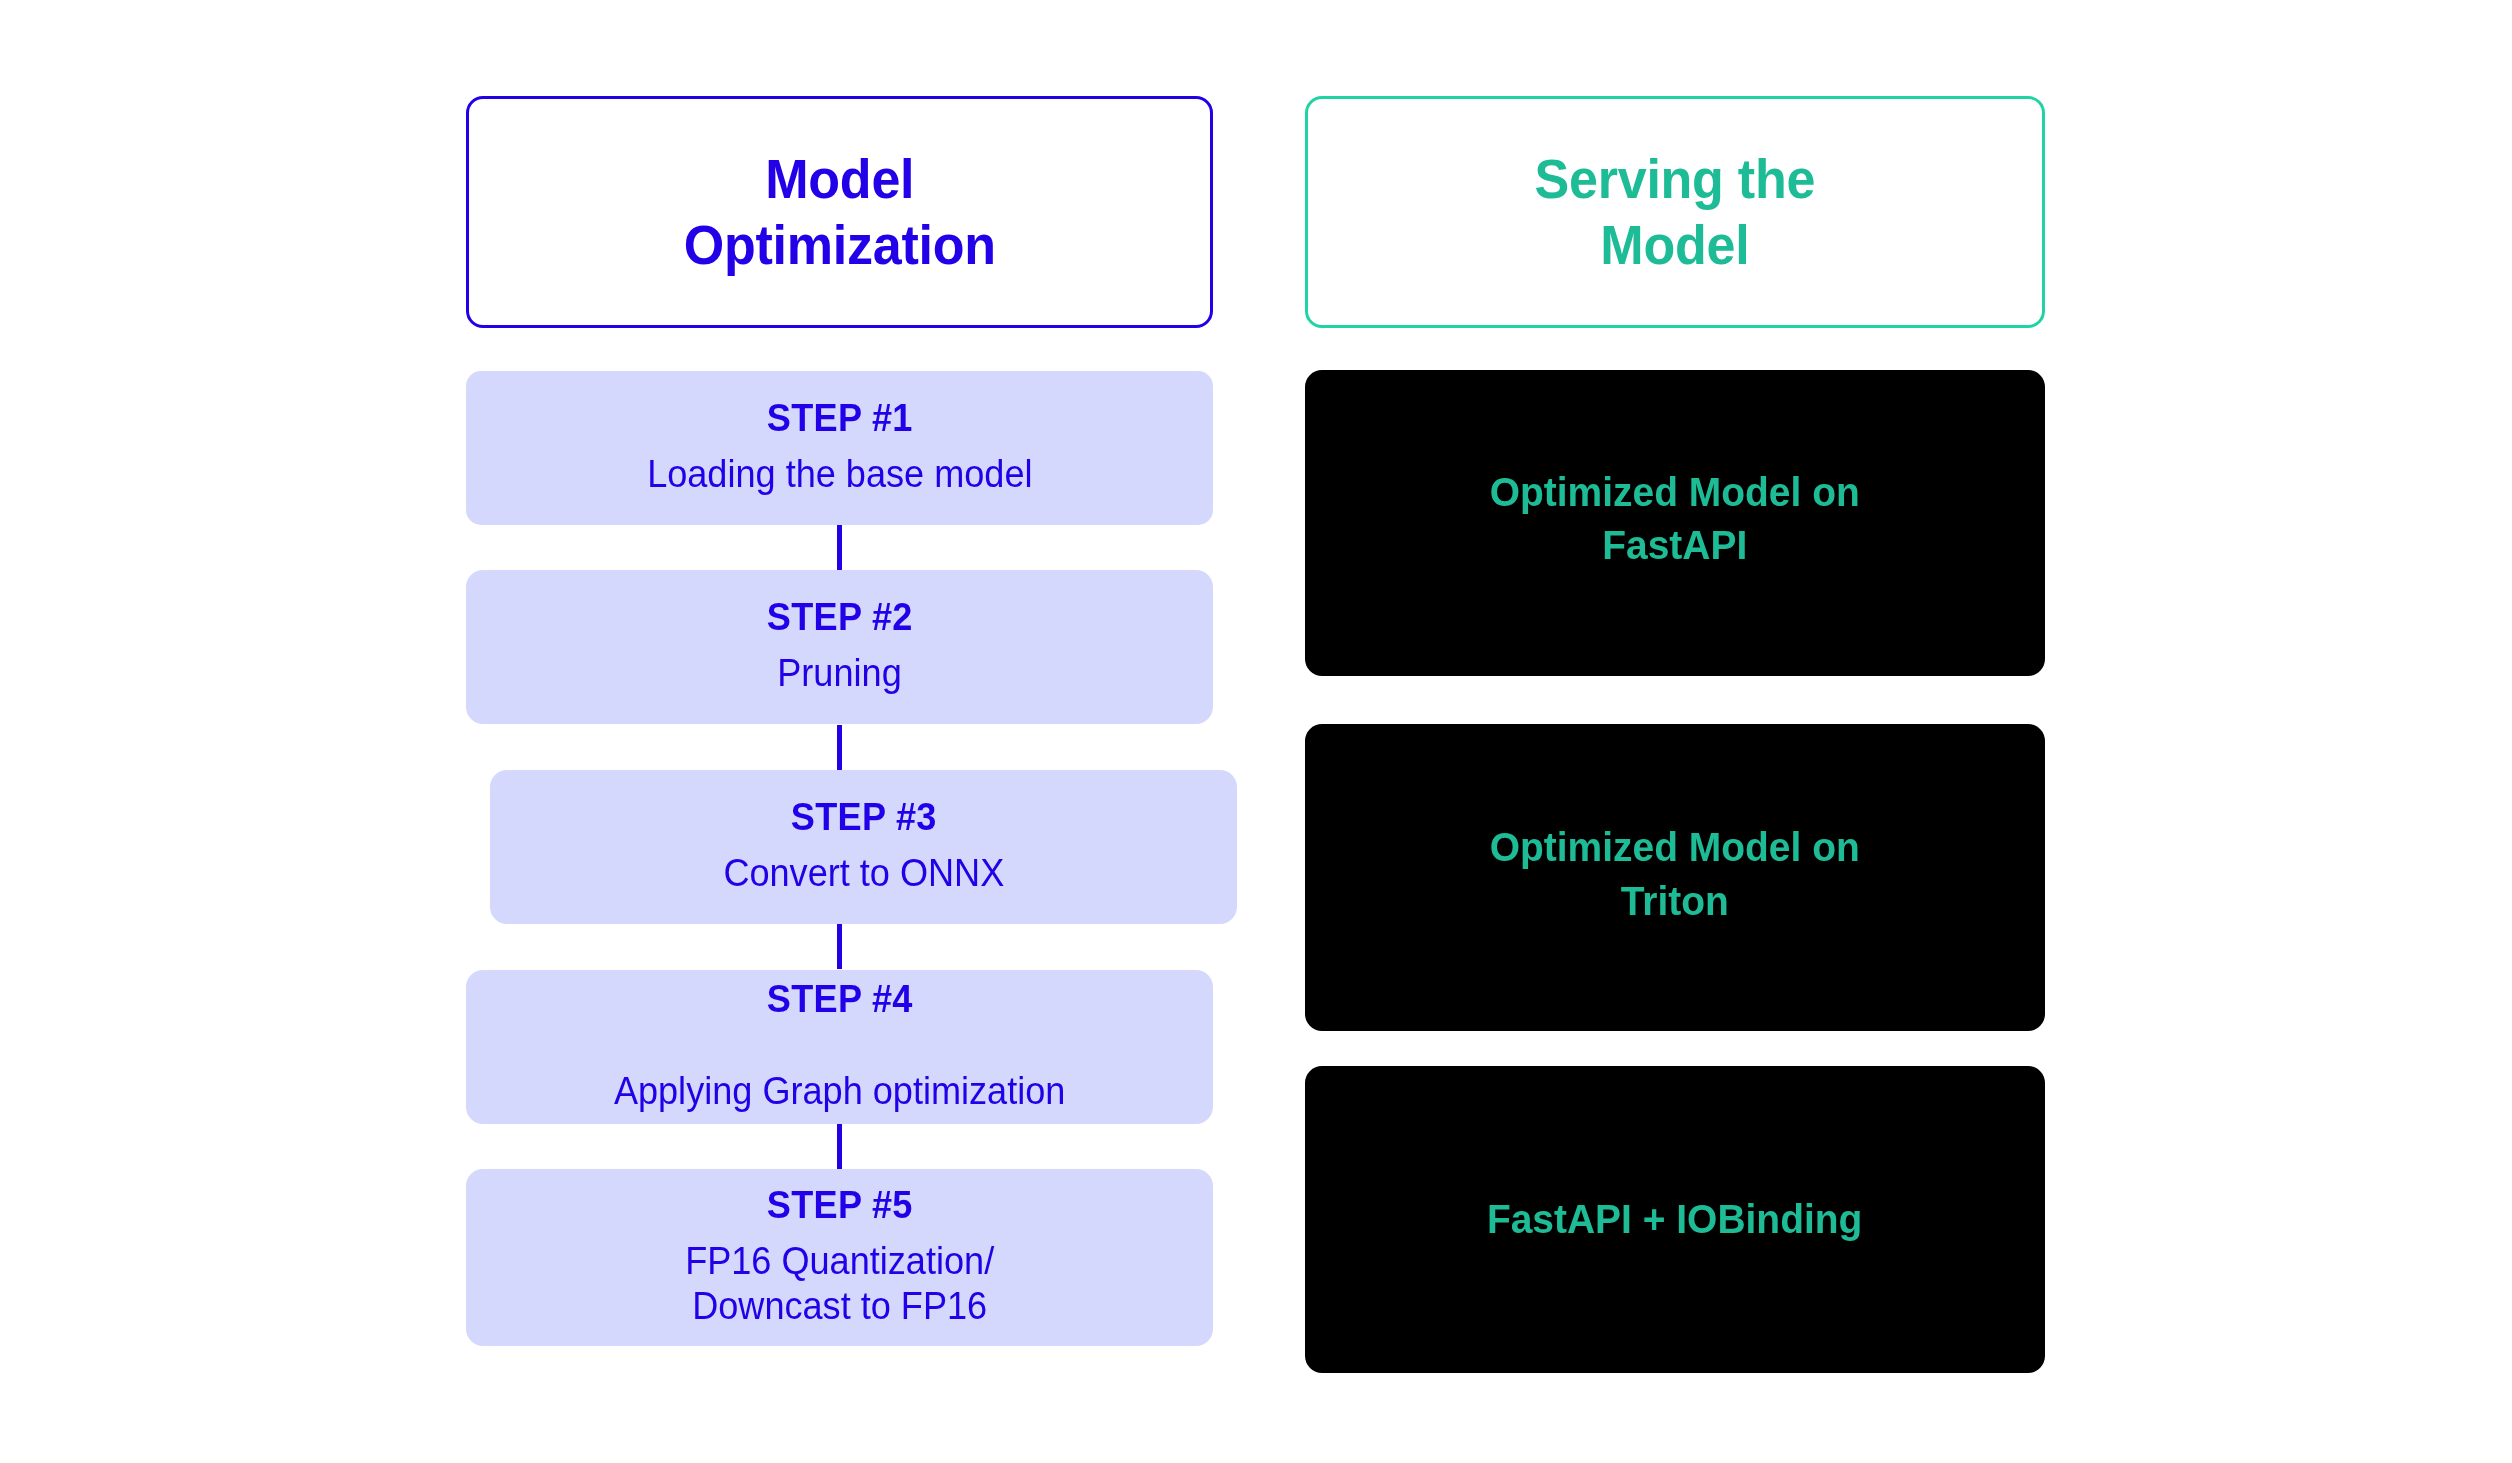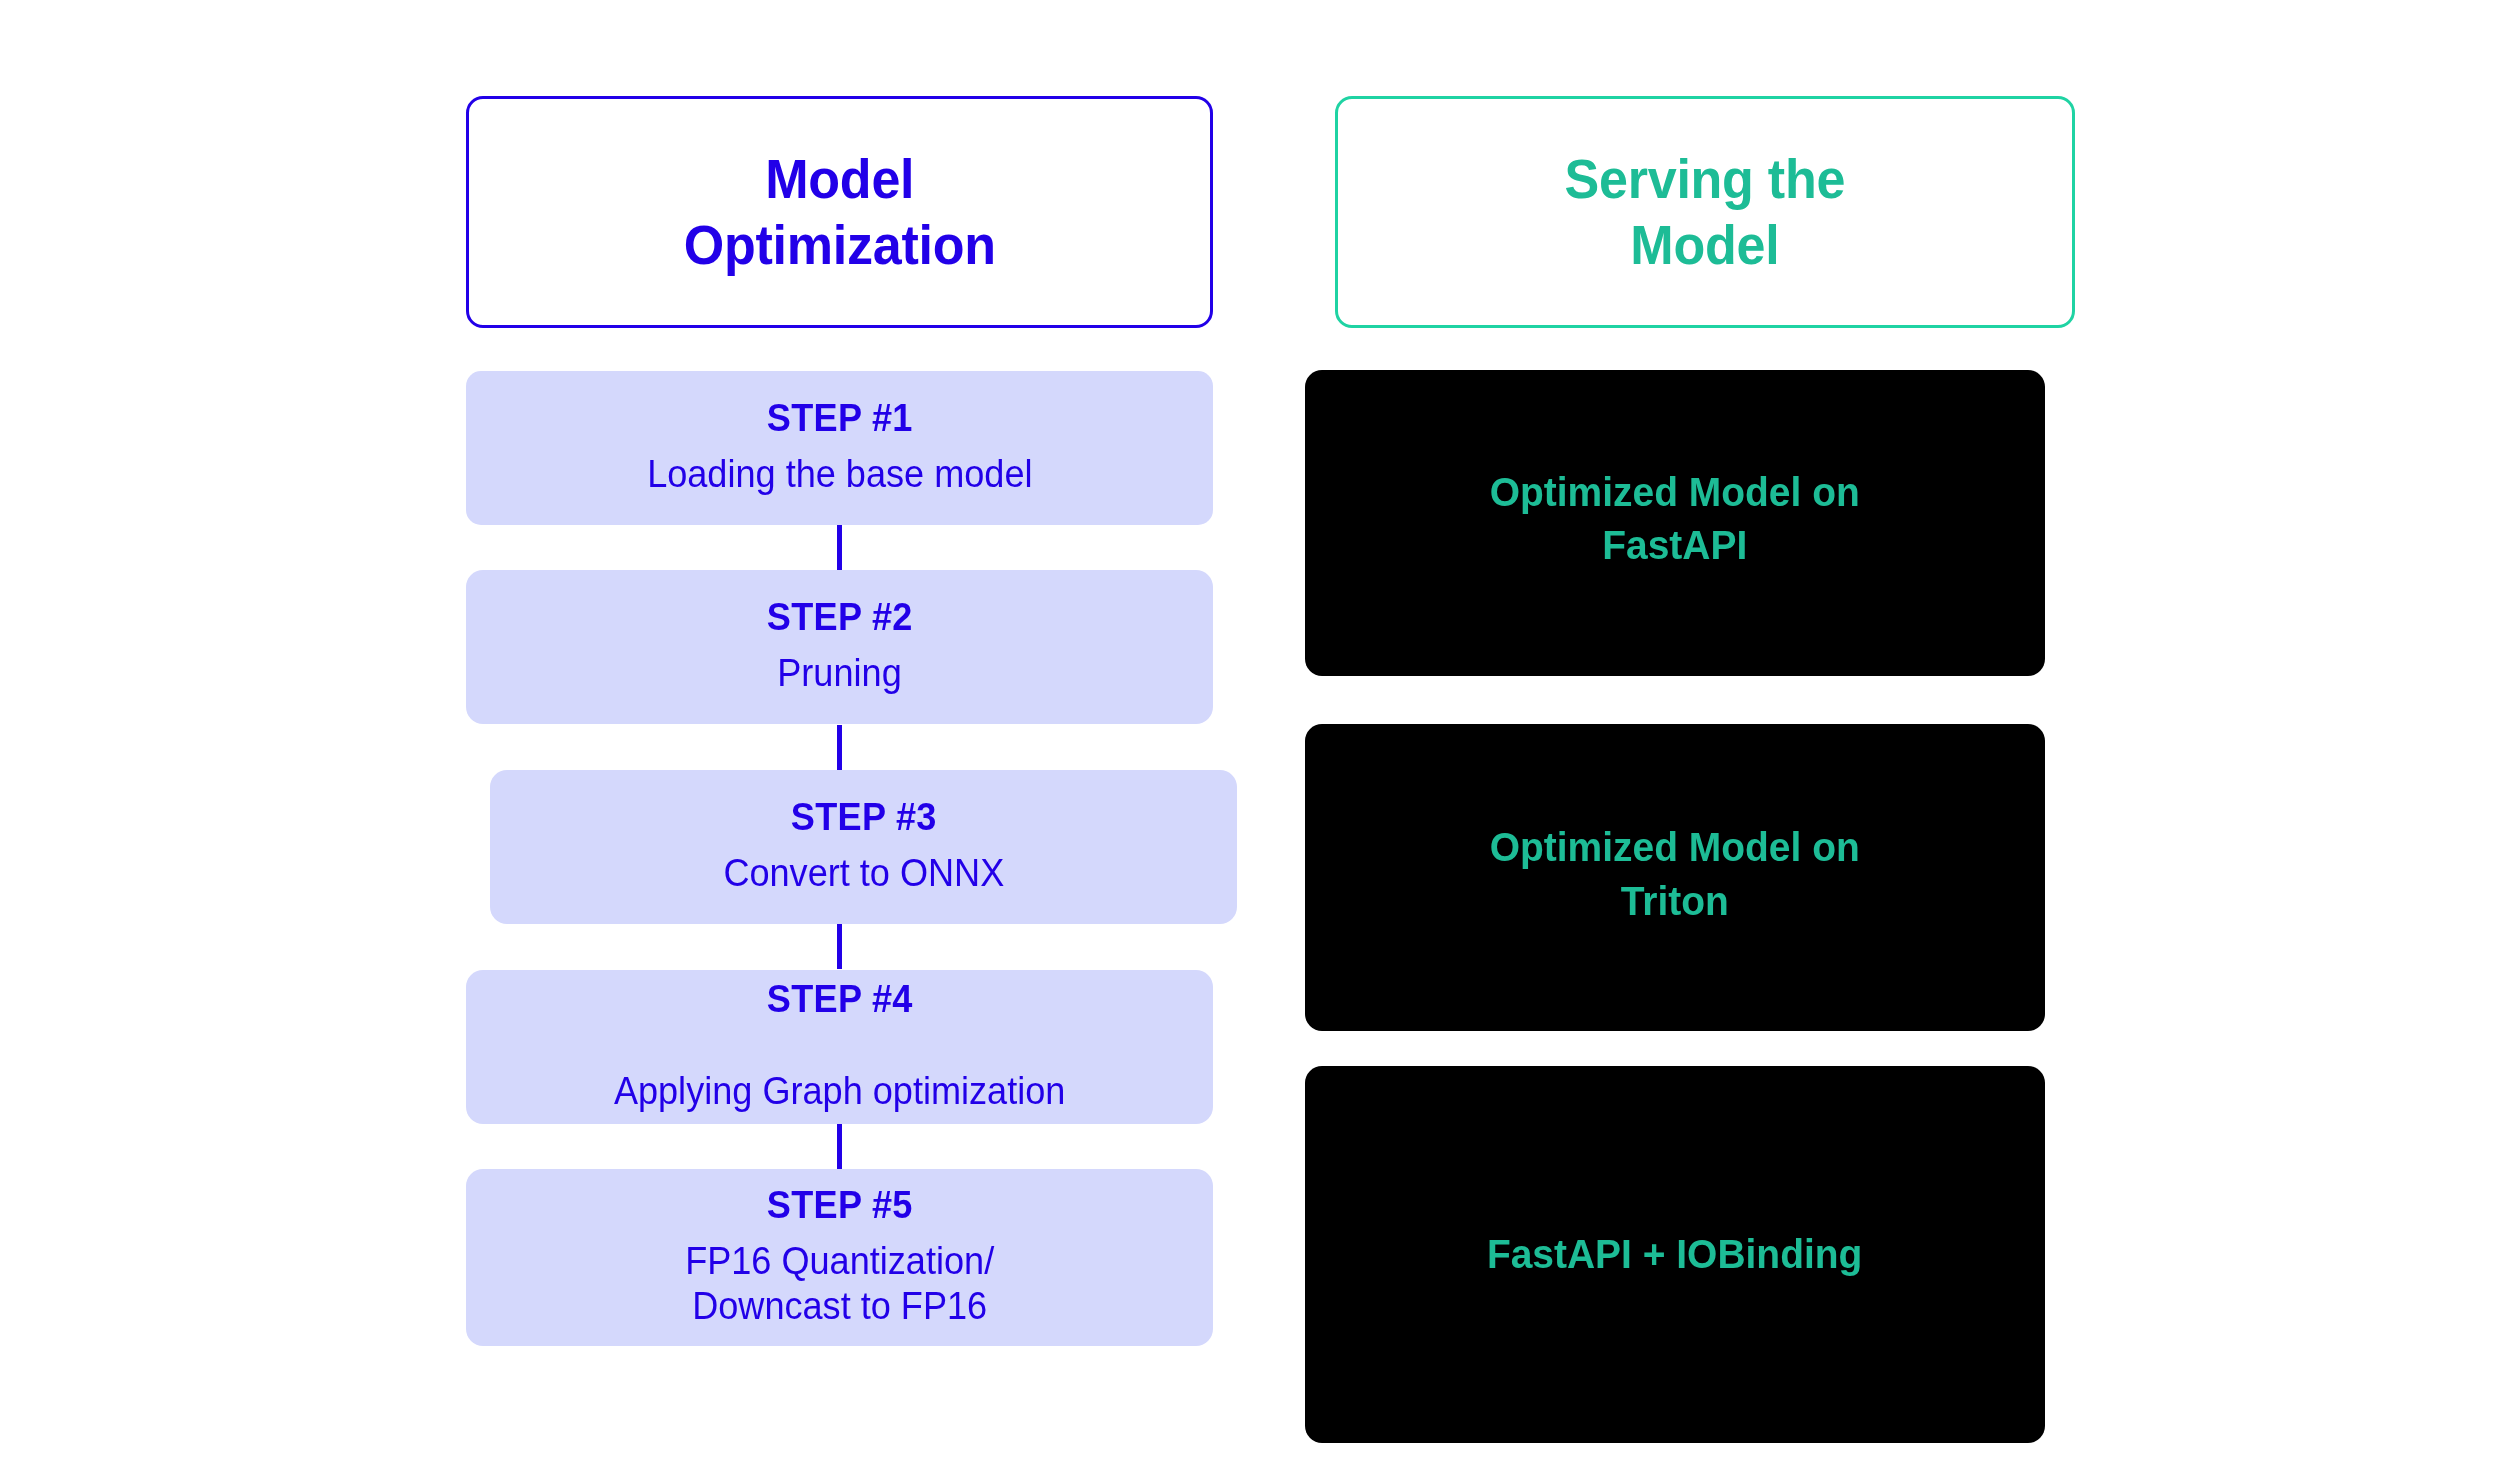--- a/index.html
+++ b/index.html
@@ -42,21 +42,21 @@
     background: #ffffff;
     border-style: solid;
     border-width: 3.9px;
     border-radius: 17px;
     display: flex;
     align-items: center;
     justify-content: center;
     text-align: center;
   }
   #header-card-optimization { border-color: #2200e8; }
-  #header-card-serving      { border-color: #1fd3a3; margin-left: 30px; }
+  #header-card-serving      { border-color: #1fd3a3; }
 
   .header-title {
     font-weight: bold;
     font-size: 56px;
     line-height: 1.18;
     letter-spacing: -0.3px;
     transform: scaleX(0.93);
     white-space: pre-line;
   }
   #header-title-optimization { color: #2200e8; }
@@ -125,21 +125,21 @@
     background: #000000;
     border-radius: 17px;
     display: flex;
     align-items: center;
     justify-content: center;
     text-align: center;
     padding: 0 19.6px;
   }
   .serving-card-0 { top: 370px;  height: 306px; }
   .serving-card-1 { top: 724px; height: 307px; }
-  .serving-card-2 { top: 1066px; height: 377px; }
+  .serving-card-2 { top: 1066px; height: 307px; }
 
   .serving-text {
     color: #1dbc96;
     font-weight: bold;
     font-size: 41px;
     line-height: 1.3;
     letter-spacing: 0px;
     transform: scaleX(0.95);
     white-space: pre-line;
   }

